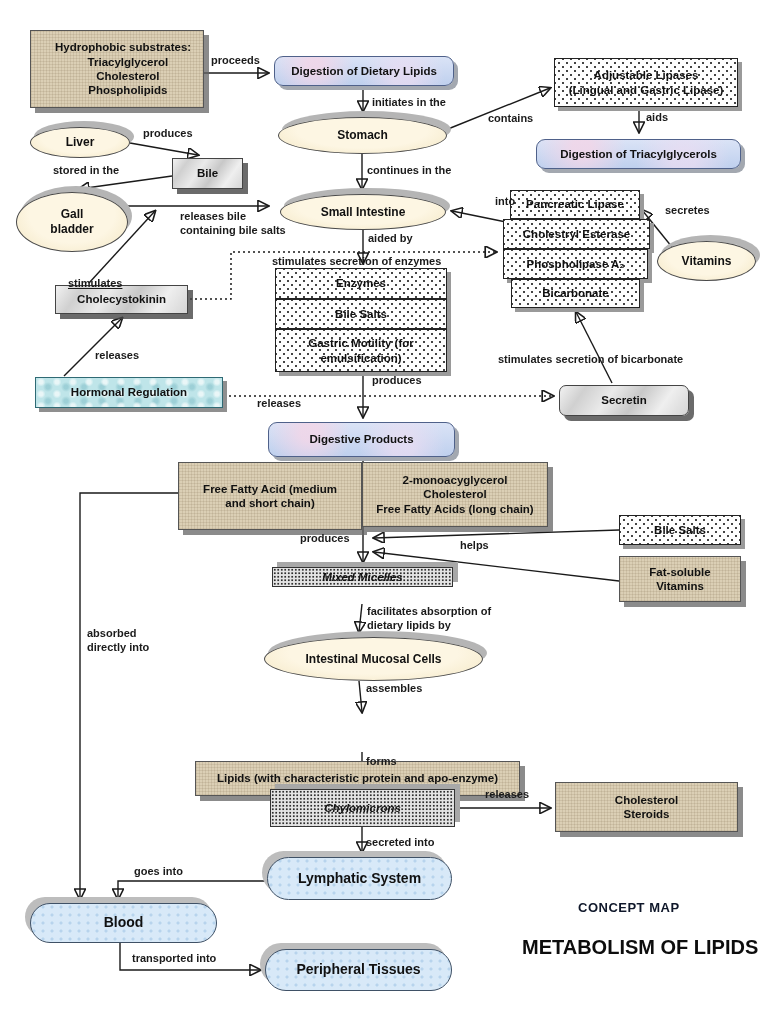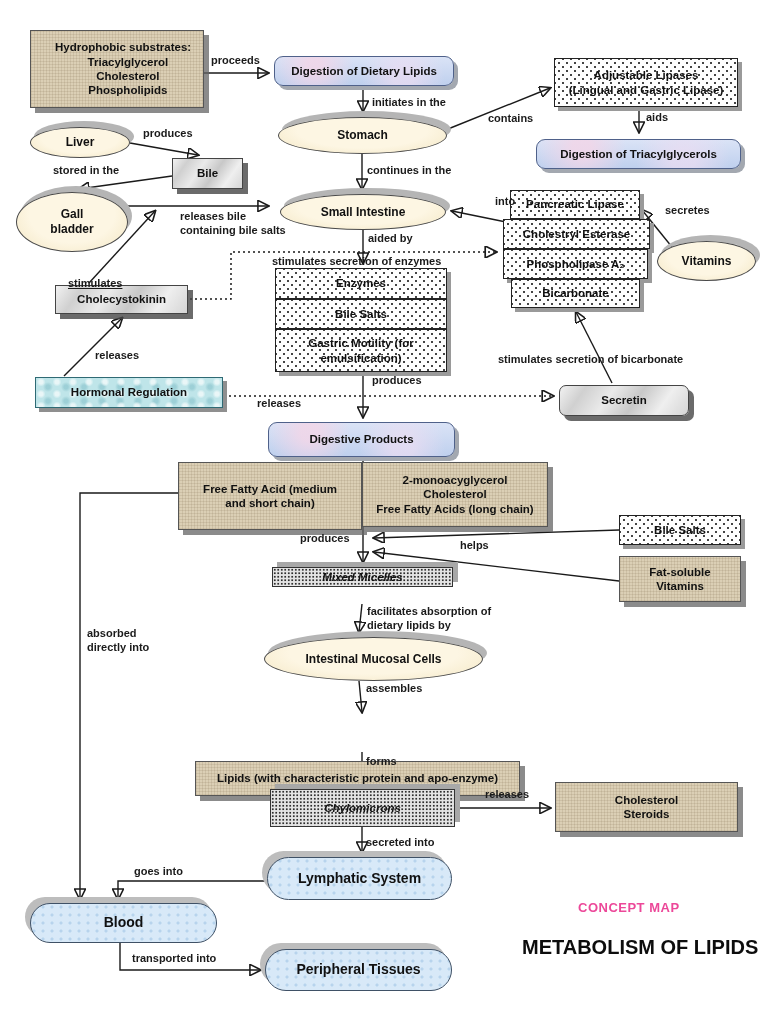--- a/index.html
+++ b/index.html
@@ -36,21 +36,21 @@
   .pill{background-color:#d8e9f8;
        background-image:radial-gradient(circle at 3px 3px,rgba(150,190,225,0.5) 1px,transparent 2px);
        background-size:9px 8px;border:1.5px solid #3f5166;border-radius:999px;
        box-shadow:-5px -6px 0 #bdbdbd;font-size:14px;}
   .cyan{background-color:#bfe5e9;
        background-image:radial-gradient(circle at 5px 4px,rgba(255,255,255,0.65) 2px,transparent 4.5px),
                         radial-gradient(circle at 12px 9px,rgba(135,193,203,0.6) 2px,transparent 5px);
        background-size:16px 12px,18px 14px;border:1px solid #2f6a74;box-shadow:4px 4px 0 #8f8f8f;}
   .elabel{position:absolute;font-size:11px;font-weight:bold;color:#1a1a1a;
        white-space:pre-line;z-index:3;line-height:1.3;}
-  .concept-kicker{font-size:13px;letter-spacing:0.5px;color:#ec4899;}
+  .concept-kicker{font-size:13px;letter-spacing:0.5px;color:#0f172a;}
   .main-title{font-size:20px;color:#0d0d0d;}
 </style>
 </head>
 <body>
 
 <div class="canvas">
 
   <svg class="edges" width="768" height="1024" viewBox="0 0 768 1024">
     <defs>
       <marker id="arr" viewBox="0 0 10 10" refX="9" refY="5" markerWidth="9" markerHeight="8" orient="auto-start-reverse">

